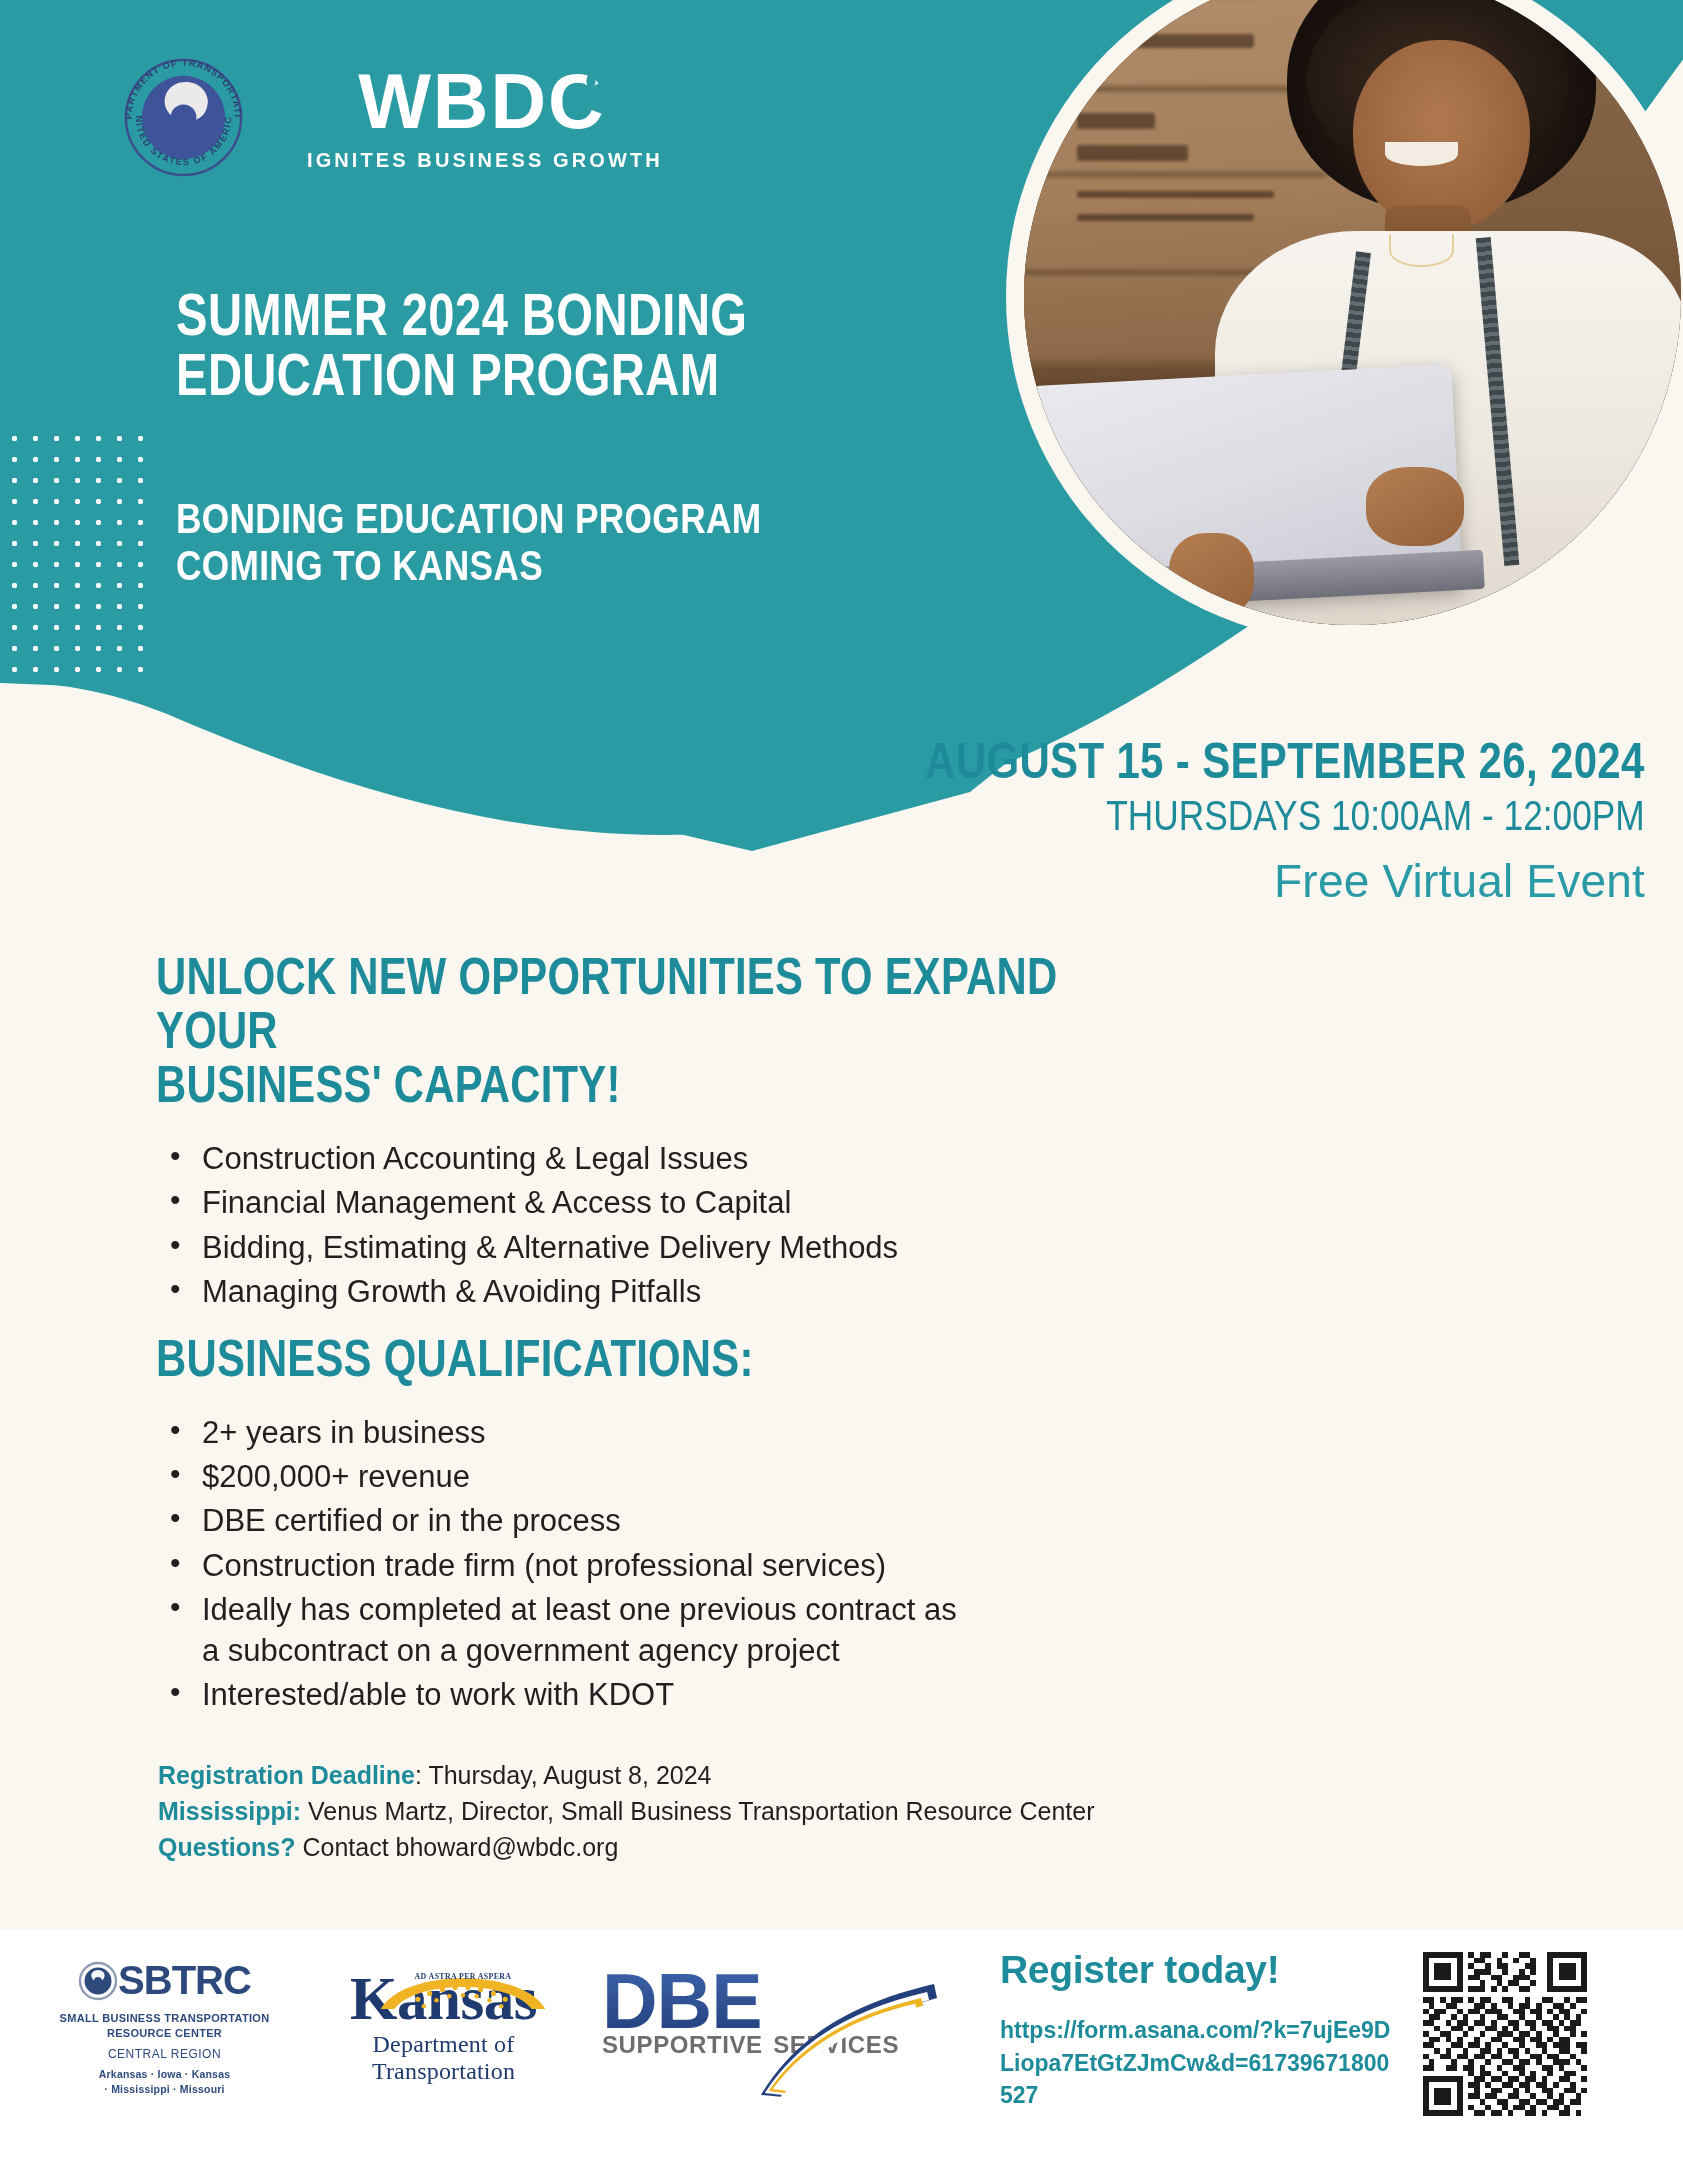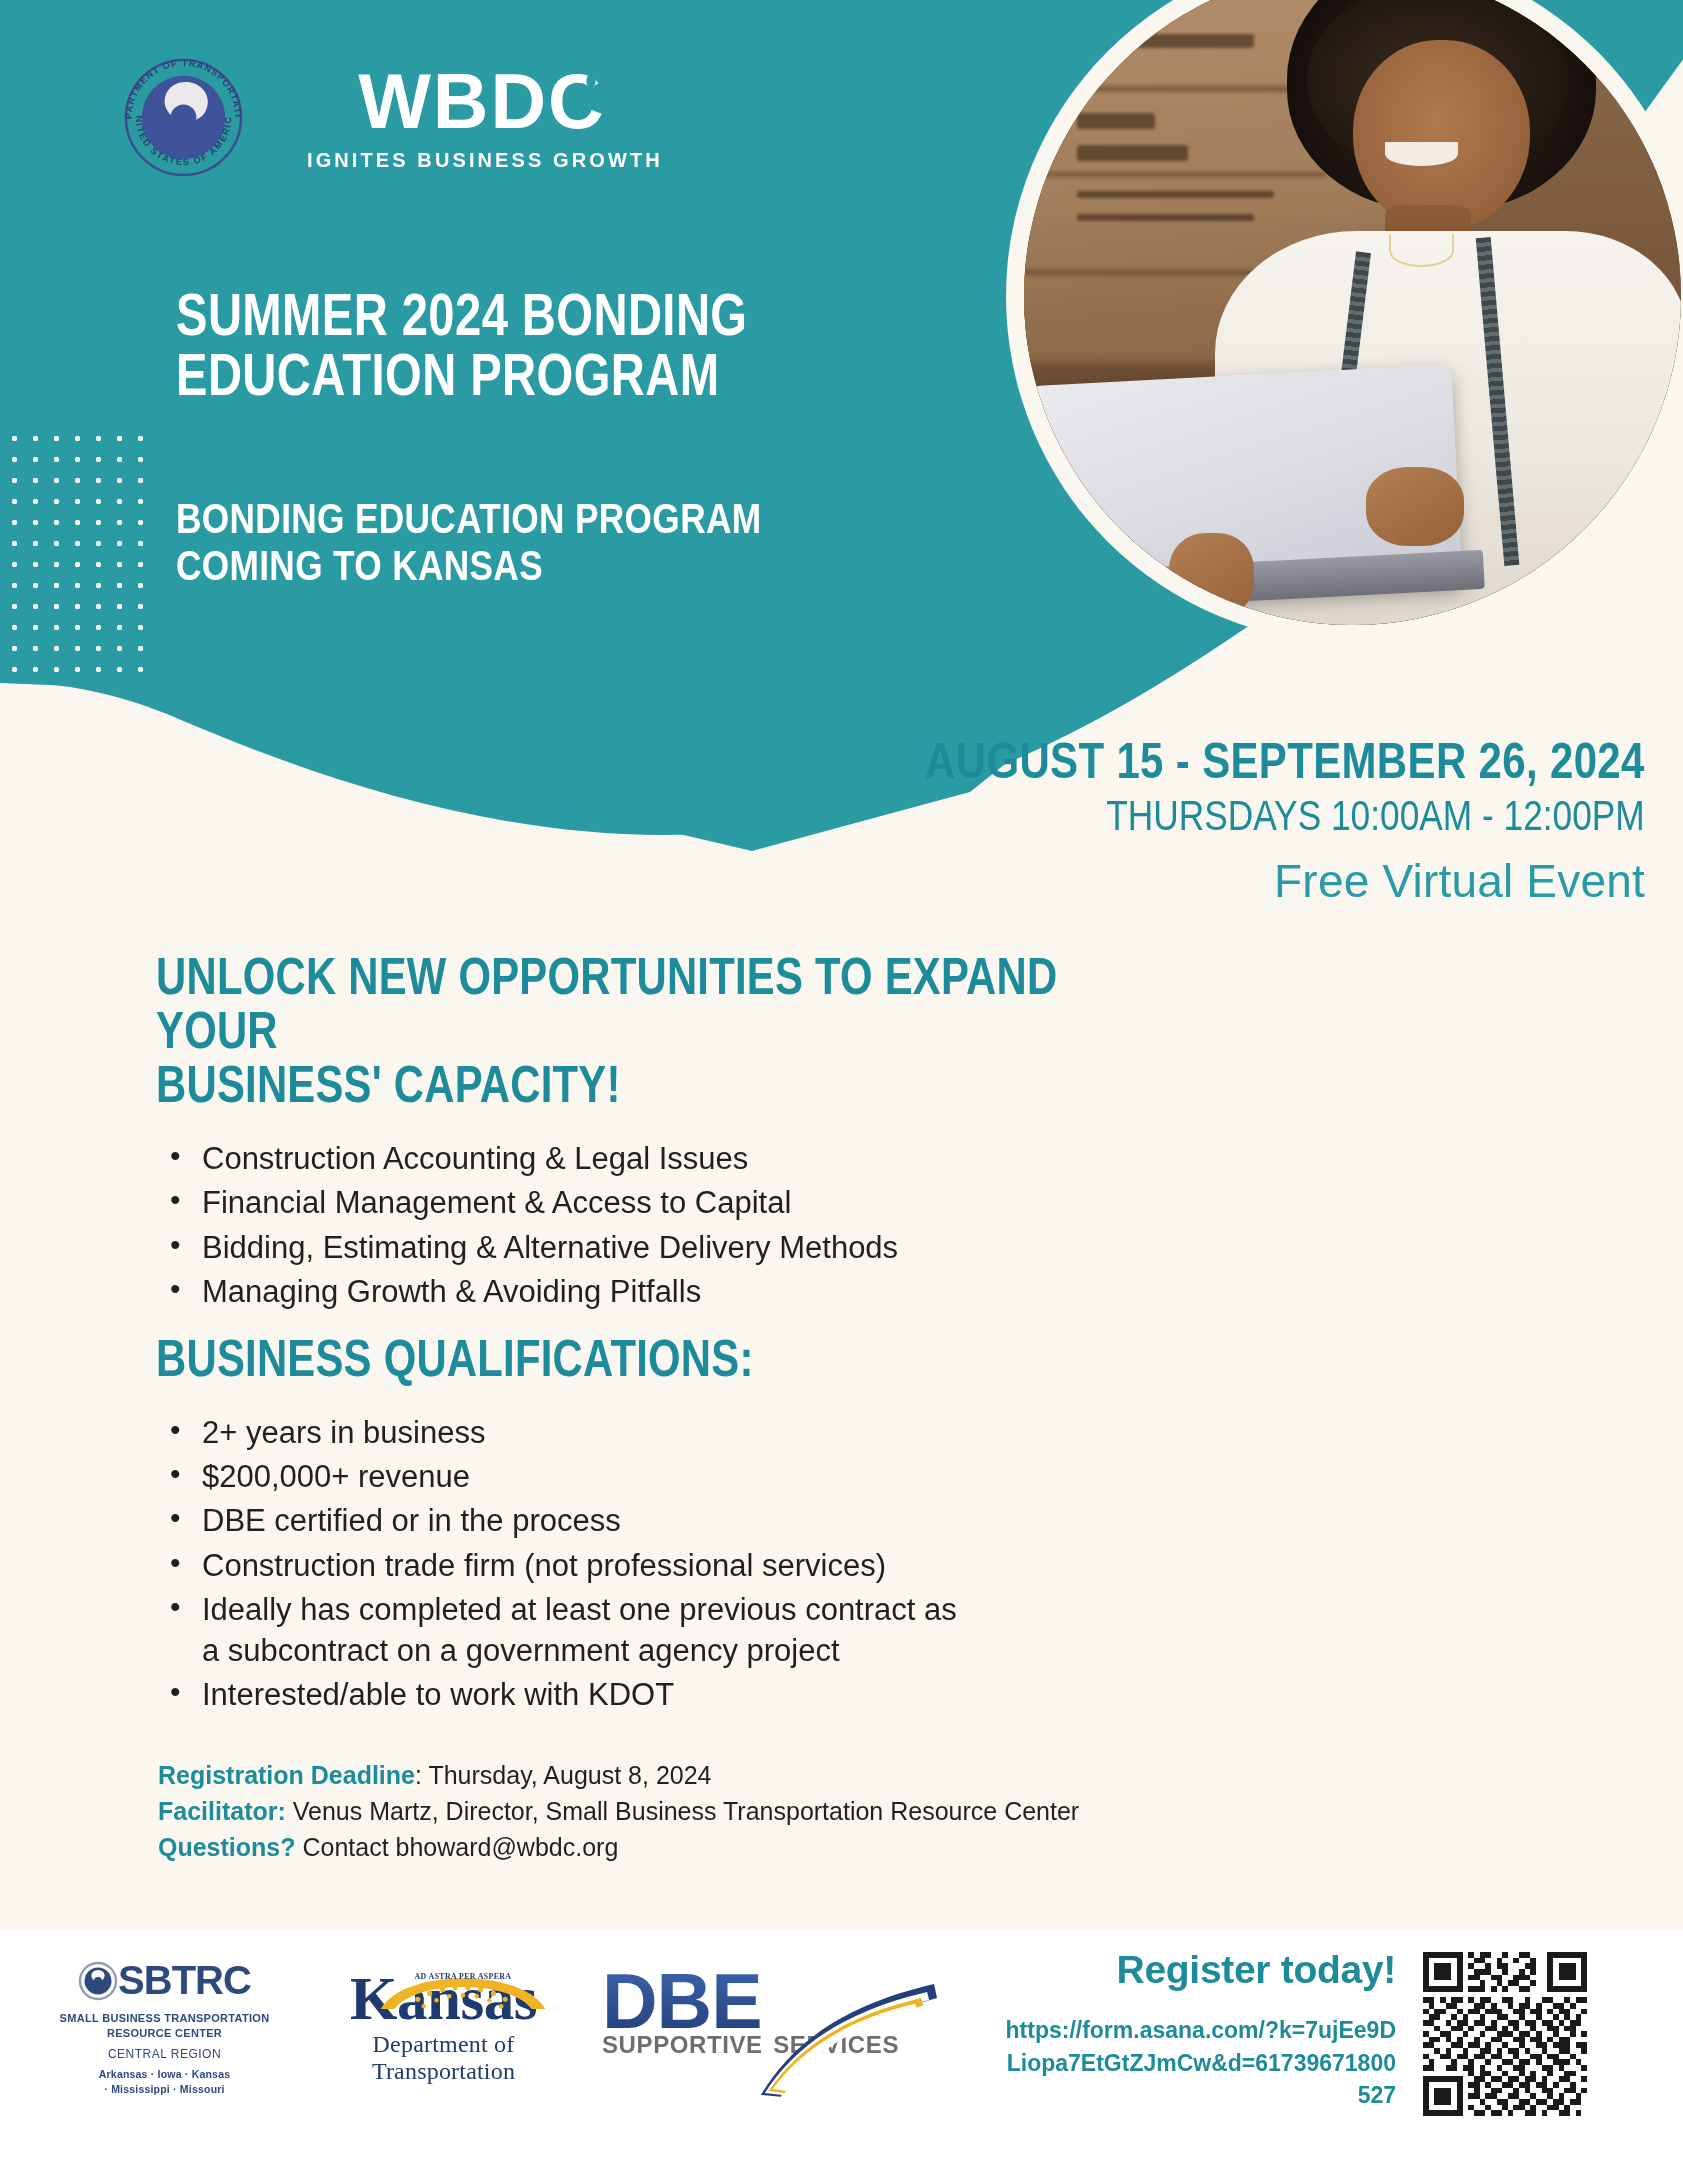--- a/index.html
+++ b/index.html
@@ -237,21 +237,21 @@
     background:linear-gradient(180deg,#3d63ab 0%,#23407c 100%);
     -webkit-background-clip:text; background-clip:text; color:transparent;text-decoration:underline;
   }
   .dbe-sub {
     font-family:"Liberation Sans", sans-serif; font-size:24px; font-weight:700;
     color:#6d6e71; letter-spacing:0.6px; margin-top:-6px;
     display:flex; justify-content:space-between; width:297px;
   }
   .dbe-swoosh { position:absolute; left:149px; top:10px; width:188px; height:124px; }
 
-  .register { position:absolute; left:1000px; top:18px; width:396px; text-align:right; }
+  .register { position:absolute; left:1000px; top:18px; width:396px; text-align:left; }
   .reg-title { font-size:39px; font-weight:700; color:#1d8b99; letter-spacing:-0.3px; }
   .reg-url {
     font-size:23px; font-weight:700; color:#1d8b99;
     line-height:1.42; margin-top:22px; word-break:break-all;
   }
   .qr { position:absolute; left:1423px; top:22px; width:164px; height:164px; }
 </style>
 </head>
 <body>
 
@@ -368,21 +368,21 @@
       <li>$200,000+ revenue</li>
       <li>DBE certified or in the process</li>
       <li>Construction trade firm (not professional services)</li>
       <li style="max-width:822px;">Ideally has completed at least one previous contract as a subcontract on a government agency project</li>
       <li>Interested/able to work with KDOT</li>
     </ul>
   </div>
 
   <div class="contact">
     <p><b>Registration Deadline</b><span>: Thursday, August 8, 2024</span></p>
-    <p><b>Facilitator:</b><span> Venus Martz, Director, Small Business Transportation Resource Center</span></p>
+    <p><b>Mississippi:</b><span> Venus Martz, Director, Small Business Transportation Resource Center</span></p>
     <p><b>Questions?</b><span> Contact bhoward@wbdc.org</span></p>
   </div>
 
   <div class="footer">
    <div class="footer-inner">
 
     <div class="sbtrc">
       <div class="sbtrc-top">
         <svg width="40" height="40" viewBox="0 0 40 40">
           <circle cx="20" cy="20" r="18" fill="none" stroke="#8f9bb3" stroke-width="2.4"></circle>

